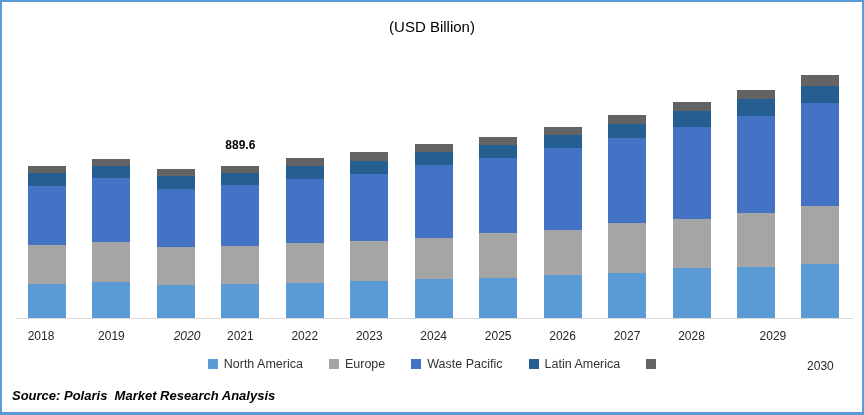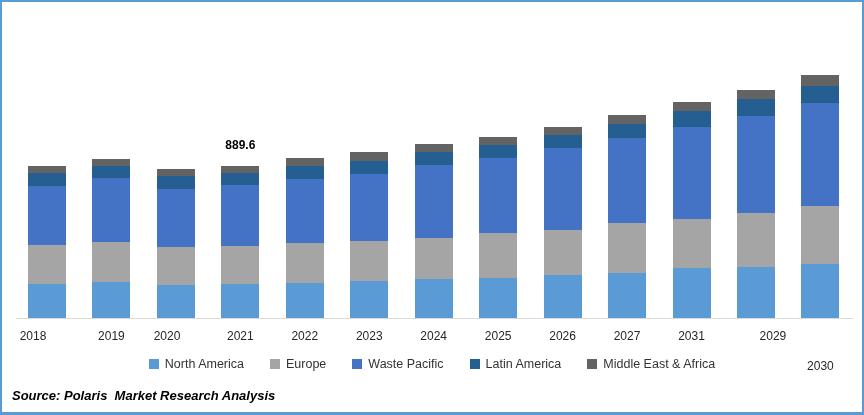--- a/index.html
+++ b/index.html
@@ -78,20 +78,21 @@
     font-style: italic;
     color: #000;
     white-space: pre;
   }
 </style>
 </head>
 <body>
 
 <div class="frame">
   <div class="title-block">
+    <div>(USD Billion)</div>
   </div>
 
   <div class="plot-area">
       <div class="bar" style="left: 26px;">
         <div class="seg" style="height: 6.828px; background: rgb(99, 99, 99);"></div>
         <div class="seg" style="height: 12.6318px; background: rgb(37, 94, 145);"></div>
         <div class="seg" style="height: 59.4036px; background: rgb(68, 114, 196);"></div>
         <div class="seg" style="height: 39.0903px; background: rgb(165, 165, 165);"></div>
         <div class="seg" style="height: 33.9693px; background: rgb(91, 155, 213);"></div>
       </div>
@@ -178,31 +179,31 @@
         <div class="seg" style="height: 103.103px; background: rgb(68, 114, 196);"></div>
         <div class="seg" style="height: 58.3794px; background: rgb(165, 165, 165);"></div>
         <div class="seg" style="height: 53.7705px; background: rgb(91, 155, 213);"></div>
       </div>
       <div class="datalabel" style="left: 238.35px; bottom: 165.855px;">889.6</div>
     </div>
 
   <div class="axis-line"></div>
 
   <div id="xlabels">
-      <div class="xlabel" style="left: 31px; text-align: center;">2018</div>
+      <div class="xlabel" style="left: 39px; text-align: center;">2018</div>
       <div class="xlabel" style="left: 109.45px;">2019</div>
-      <div class="xlabel" style="left: 165px;">2020</div>
+      <div class="xlabel" style="left: 185px; font-style: italic;">2020</div>
       <div class="xlabel" style="left: 238.35px;">2021</div>
       <div class="xlabel" style="left: 302.8px;">2022</div>
       <div class="xlabel" style="left: 367.25px;">2023</div>
       <div class="xlabel" style="left: 431.7px;">2024</div>
       <div class="xlabel" style="left: 496.15px;">2025</div>
       <div class="xlabel" style="left: 560.6px;">2026</div>
       <div class="xlabel" style="left: 625.05px;">2027</div>
-      <div class="xlabel" style="left: 689.5px;">2031</div>
+      <div class="xlabel" style="left: 689.5px;">2028</div>
       <div class="xlabel" style="left: 753.95px; margin-left: 17px;">2029</div>
       <div class="xlabel" style="left: 818.4px; margin-top: 30px;">2030</div>
     </div>
 
   <div class="legend" id="legend">
       <span class="legend-item">
         <span class="legend-marker" style="background: rgb(91, 155, 213);"></span>
         <span>North America</span>
       </span>
       <span class="legend-item">
@@ -212,18 +213,17 @@
       <span class="legend-item">
         <span class="legend-marker" style="background: rgb(68, 114, 196);"></span>
         <span>Waste Pacific</span>
       </span>
       <span class="legend-item">
         <span class="legend-marker" style="background: rgb(37, 94, 145);"></span>
         <span>Latin America</span>
       </span>
       <span class="legend-item">
         <span class="legend-marker" style="background: rgb(99, 99, 99);"></span>
-        <span>Middle East &amp; Africa</span>
       </span>
     </div>
 
   <div class="source-line">Source: Polaris  Market Research Analysis</div>
 </div>
 
 </body></html>

